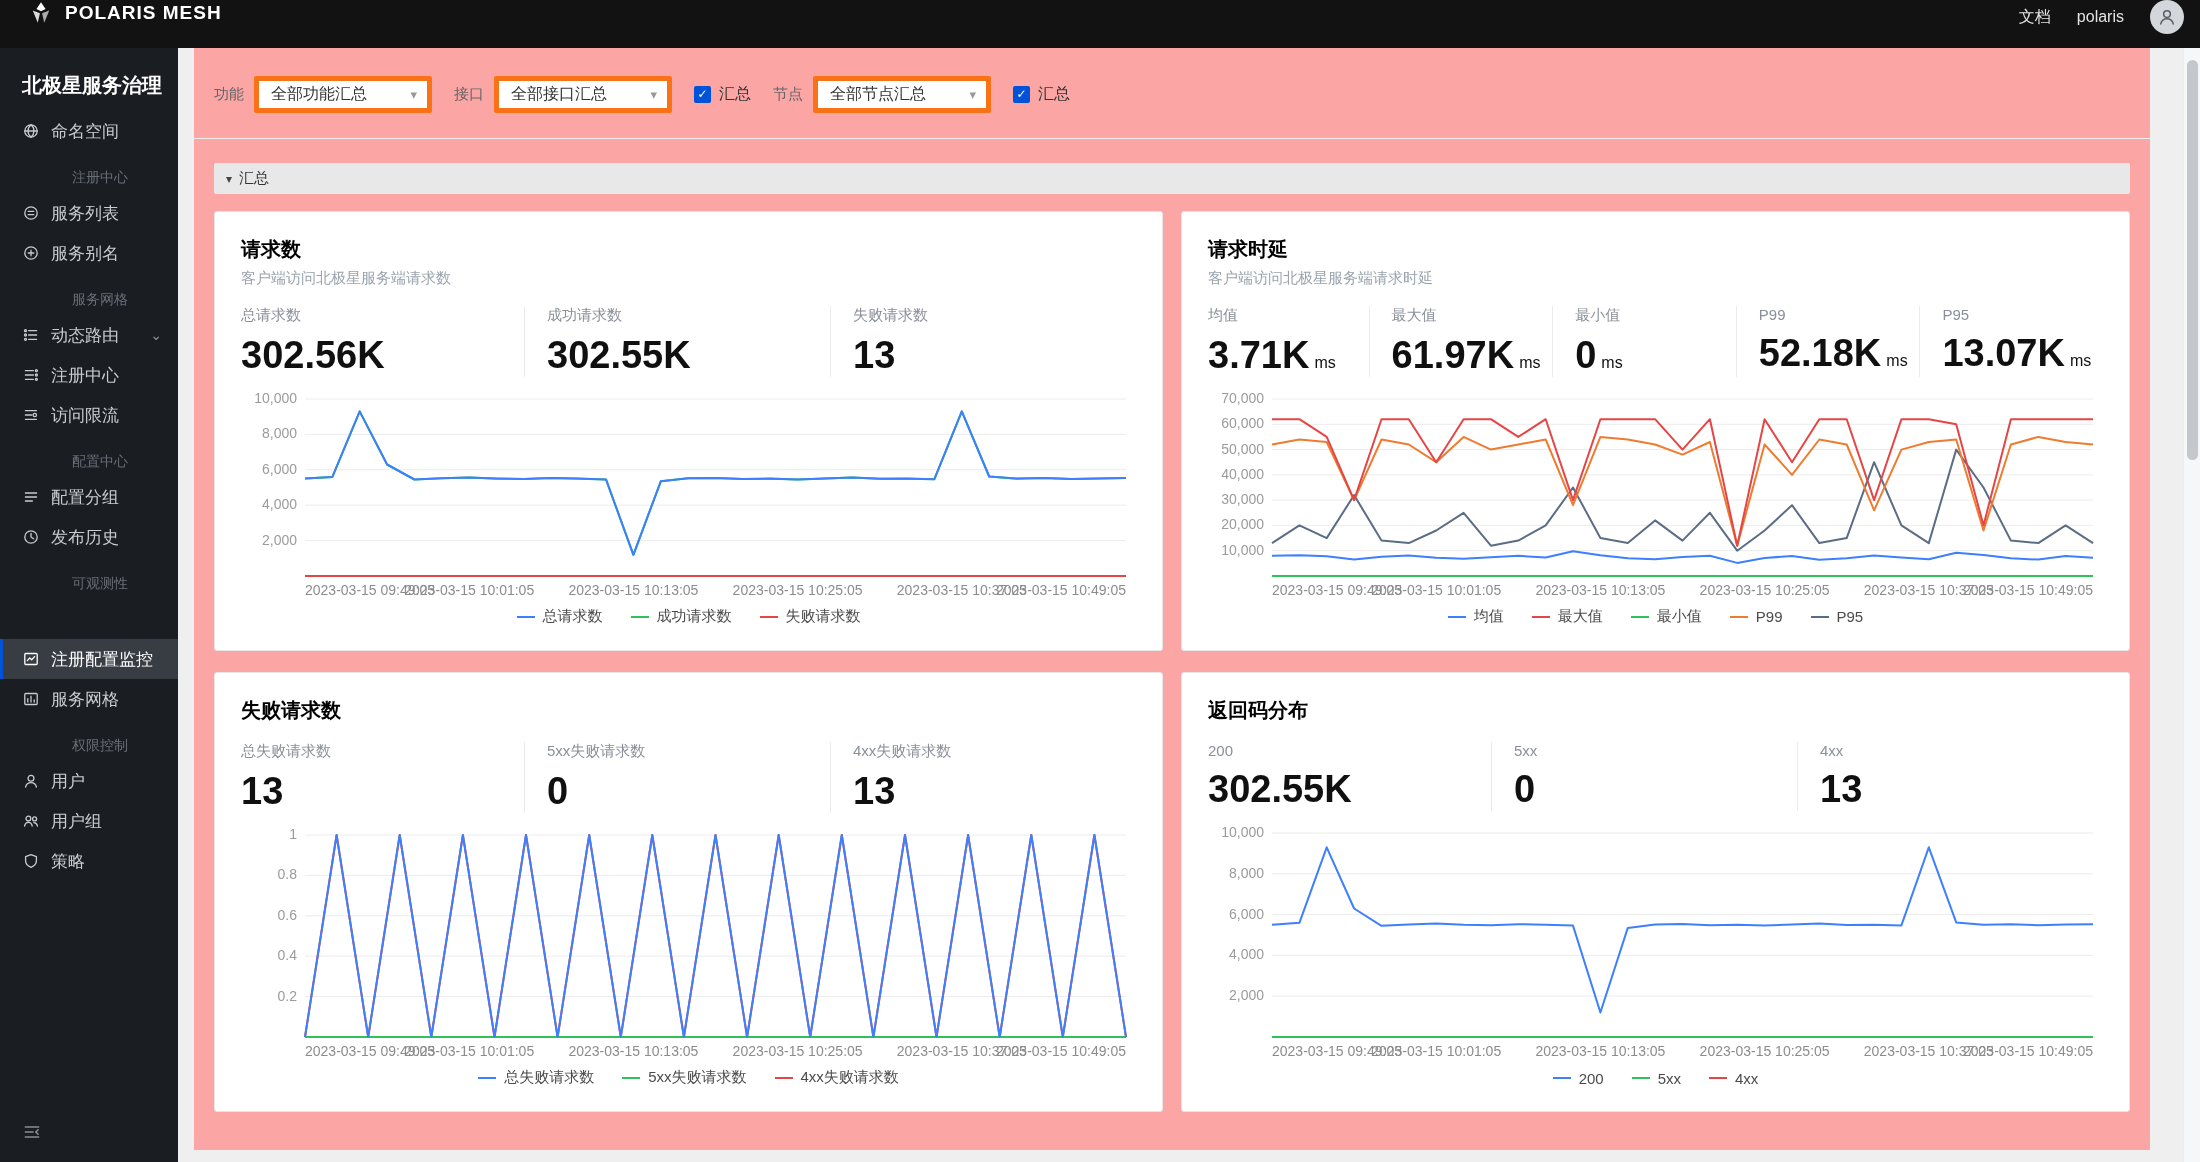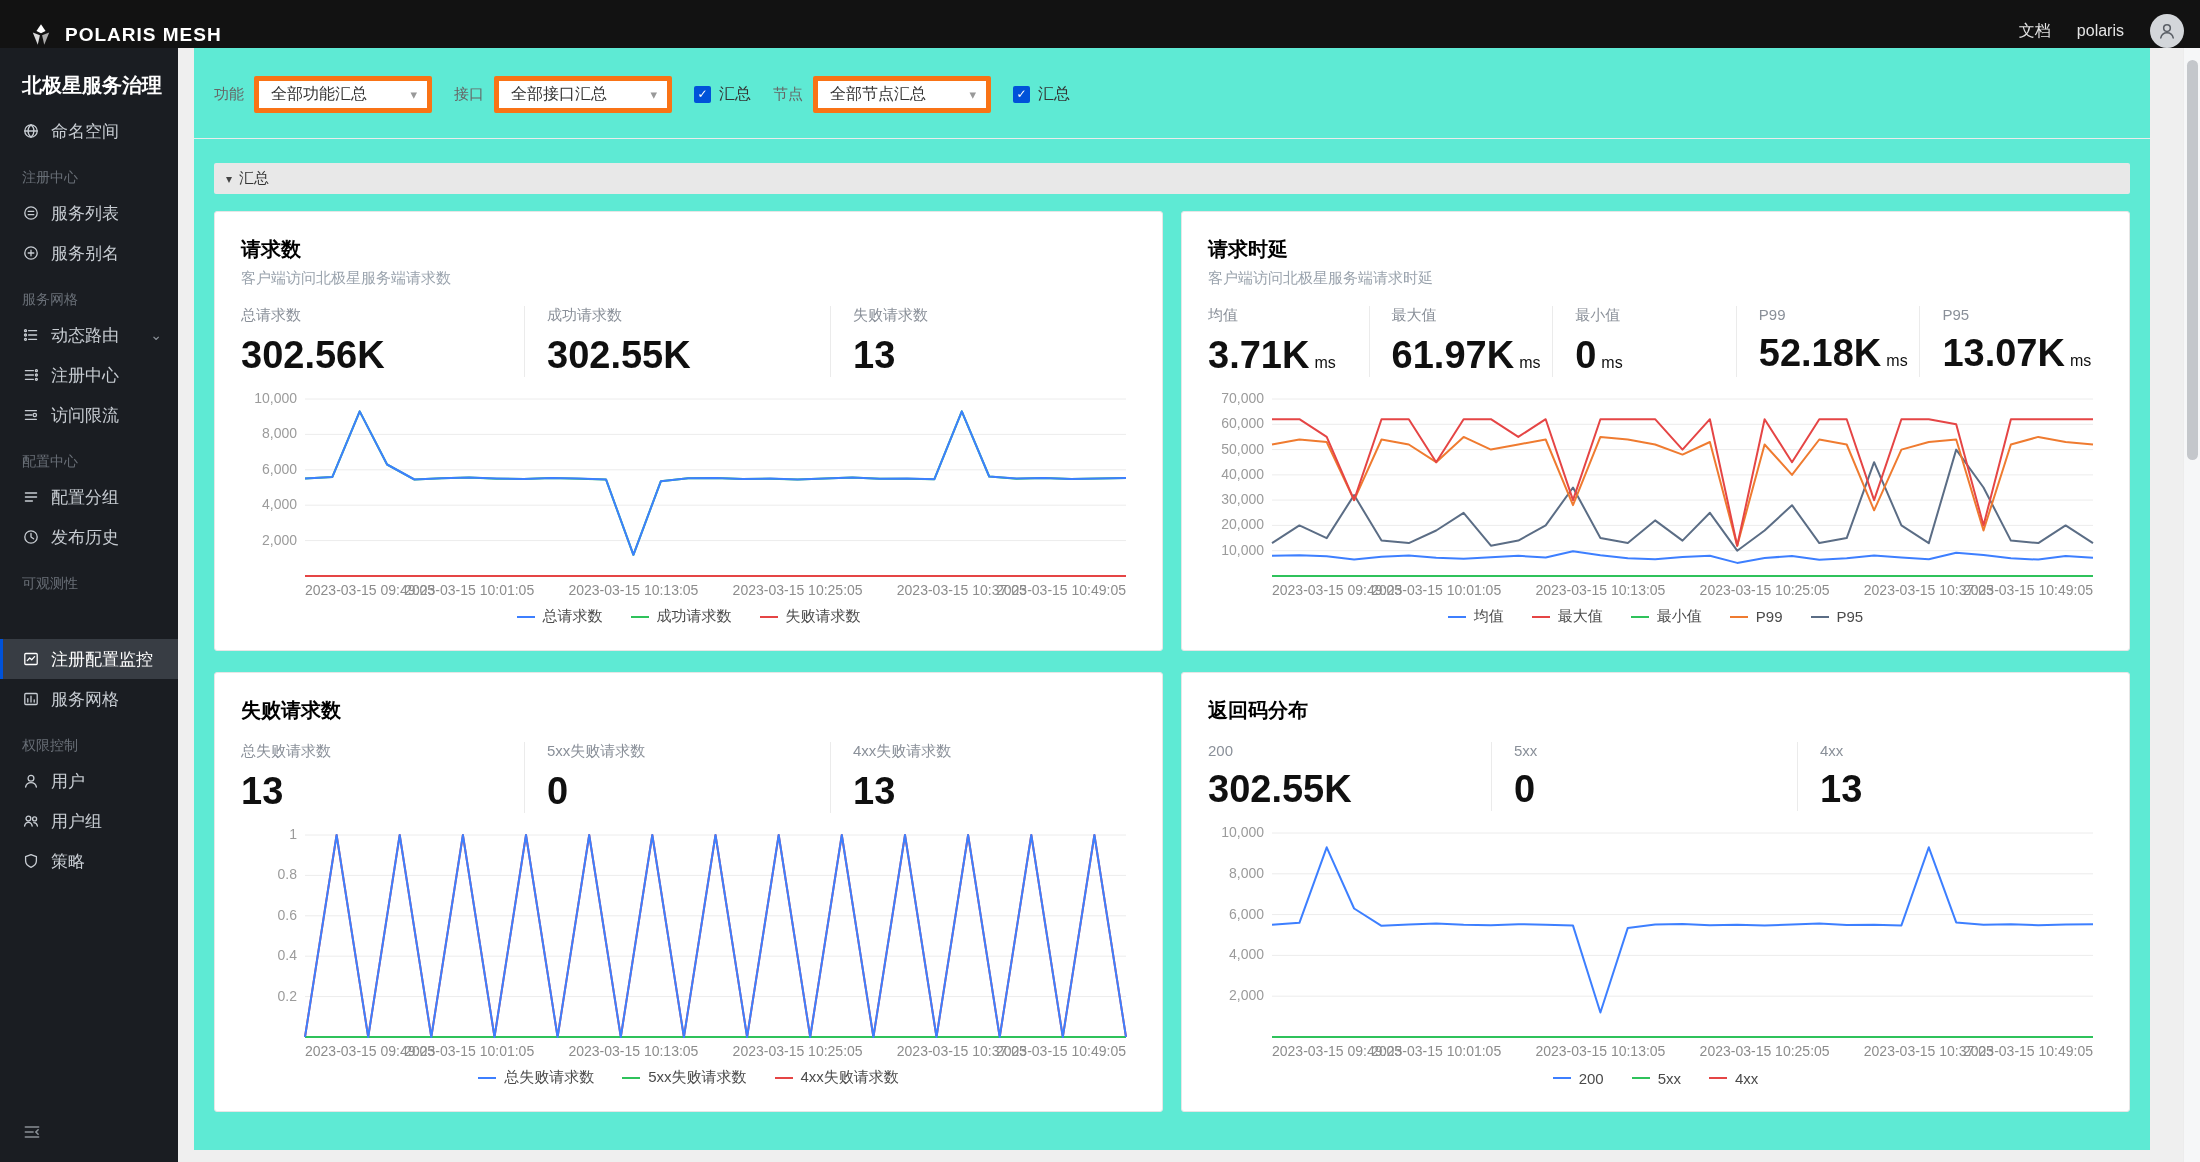--- a/index.html
+++ b/index.html
@@ -1,48 +1,48 @@
 <!DOCTYPE html>
 <html><head>
 <meta charset="utf-8">
 <style>
   * { box-sizing: border-box; margin: 0; padding: 0; }
   html,body { width:2200px; height:1162px; overflow:hidden;
     font-family:"Liberation Sans","DejaVu Sans",sans-serif; background:#efefef; }
 
   
   .topbar { position:fixed; top:0; left:0; width:2200px; height:48px; background:#121212;
-    display:flex; align-items:flex-end; z-index:20; }
+    display:flex; align-items:flex-start; z-index:20; }
   .brand { width:250px; display:flex; align-items:center; gap:11px; padding-left:28px;
     color:#fff; font-weight:bold; font-size:19px; letter-spacing:1px; }
   .topbar-right { margin-left:auto; display:flex; align-items:center; gap:26px;
     padding-right:16px; color:#e3e3e3; font-size:16px; }
   .top-link { cursor:pointer; }
   .avatar { width:34px; height:34px; border-radius:50%; background:#d3d6da;
     display:flex; align-items:center; justify-content:center; cursor:pointer; }
 
   
   .sidebar { position:fixed; top:48px; left:0; bottom:0; width:178px; background:#1a1d22;
     color:#c8cdd3; display:flex; flex-direction:column; z-index:10; }
   .sidebar-title { padding:24px 0 12px 22px; color:#fff; font-size:20px; font-weight:bold; }
-  .side-nav { flex:1; overflow:hidden; }
+  .side-nav { flex:1; overflow:hidden;text-align:center; }
   .side-group { margin-top:14px; padding:4px 0 6px 22px; font-size:14px; color:#696f77; }
   .side-item { display:flex; align-items:center; gap:11px; height:40px; padding-left:22px;
     font-size:17px; cursor:pointer; position:relative; }
   .side-item.active { background:#383d44; color:#fff;margin-top:40px; }
   .side-item.active::before { content:""; position:absolute; left:0; top:0; bottom:0;
     width:3px; background:#0052d9; }
   .side-item svg { flex:0 0 auto; }
   .chev { margin-left:auto; margin-right:16px; font-size:14px; color:#8a9097; line-height:1; }
   .side-collapse { padding:14px 0 16px 22px; color:#8a9097; cursor:pointer; }
 
   
   .main { position:fixed; left:178px; top:48px; right:0; bottom:0; background:#efefef; }
   .panel { position:absolute; left:16px; top:0; width:1956px; height:1102px;
-    background:#5eead4; padding:0 20px; overflow:hidden; }
+    background:#fca5a5; padding:0 20px; overflow:hidden; }
 
   .filter-row { display:flex; align-items:center; padding-top:26px; height:66px; }
   .filter-label { color:#666; font-size:15px; margin-right:10px; }
   .filter-label + .select { margin-right:22px; }
   .select { width:178px; height:37px; border:5px solid #f97316; border-radius:2px;
     background:#fff; display:flex; align-items:center; justify-content:space-between;
     padding:0 10px 0 12px; font-size:16px; color:#333; cursor:pointer; }
   .select .caret { color:#999; font-size:13px; }
   .checkbox { display:flex; align-items:center; gap:8px; font-size:16px; color:#333;
     margin-right:22px; cursor:pointer; }

